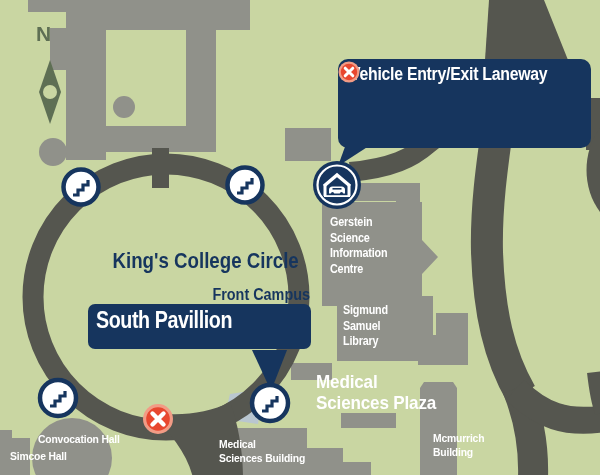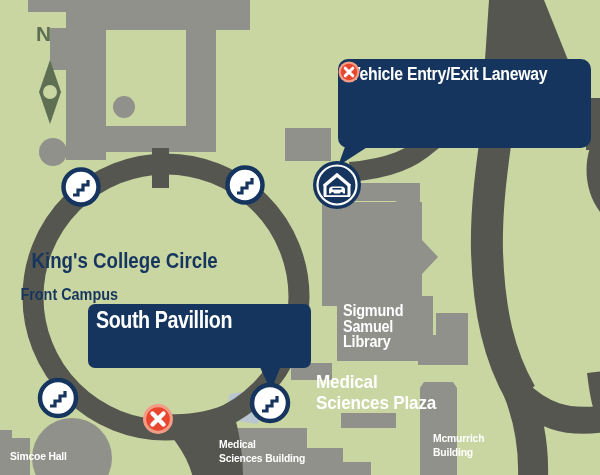--- a/index.html
+++ b/index.html
@@ -13,37 +13,37 @@
   .b rect,.b path,.b circle{fill:var(--building);}
   .pb{fill:var(--plaza_blue);}
   .r rect,.r path,.r polygon{fill:var(--road);}
   .ring{fill:none !important;stroke:var(--road);stroke-width:21;}
   .rs{fill:none !important;stroke:var(--road);}
   .cf{fill:var(--compass);}
   .nf{fill:var(--navy);}
   .lbl{position:absolute;z-index:2;color:var(--white);font-weight:bold;line-height:14px;font-size:11.5px;letter-spacing:-0.2px;}
   .lbl span{display:inline-block;transform:scaleX(0.9);transform-origin:left;white-space:nowrap;}
   .lbl-big{font-size:19px;line-height:21px;}
-  .navy-lbl{position:absolute;z-index:2;color:var(--navy);font-weight:bold;text-align:left;width:300px;left:15px;}
+  .navy-lbl{position:absolute;z-index:2;color:var(--navy);font-weight:bold;text-align:right;width:300px;left:15px;}
   .kcc-title{top:248px;font-size:22px;}
   .kcc-title span{display:inline-block;transform:scaleX(0.85);white-space:nowrap;}
   .kcc-sub{top:274px;font-size:16px;margin-top:12px;}
   .kcc-sub span{display:inline-block;transform:scaleX(0.9);white-space:nowrap;}
   .compass-n{position:absolute;z-index:2;left:36px;top:22px;color:var(--compass);font-weight:bold;font-size:21px;}
   .callout{position:absolute;z-index:3;left:338px;top:59px;width:253px;height:89px;background:var(--navy);
     border-radius:10px;color:var(--white);box-sizing:border-box;padding:5px 10px 0 12px;}
   .callout .t1{font-size:18px;font-weight:bold;white-space:nowrap;letter-spacing:-0.3px;
     display:inline-block;transform:scaleX(0.88);transform-origin:left;}
   .callout .t2{font-size:15px;font-weight:bold;white-space:nowrap;letter-spacing:-0.3px;margin-top:-2px;
     display:inline-block;transform:scaleX(0.88);transform-origin:left;}
   .note-row{display:flex;align-items:flex-start;margin-top:3px;}
   .note-icon{flex:0 0 auto;margin:2px 5px 0 0;}
   .note-text{font-size:10.5px;line-height:11.5px;letter-spacing:-0.2px;}
   .note-text .nl{white-space:nowrap;display:inline-block;transform:scaleX(0.95);transform-origin:left;}
-  .banner{position:absolute;z-index:3;left:88px;top:304px;width:223px;height:64px;background:var(--navy);
+  .banner{position:absolute;z-index:3;left:88px;top:304px;width:223px;height:45px;background:var(--navy);
     border-radius:7px;color:var(--white);box-sizing:border-box;padding:2px 0 4px 8px;}
   .banner .t1{font-size:24px;font-weight:bold;white-space:nowrap;letter-spacing:-0.5px;
     display:inline-block;transform:scaleX(0.82);transform-origin:left;}
   .banner .t2{font-size:8px;font-weight:bold;white-space:nowrap;letter-spacing:-0.15px;margin-top:-2px;
     display:inline-block;transform:scaleX(0.95);transform-origin:left;}
 </style>
 </head>
 <body>
 
 <div id="map">
@@ -150,28 +150,37 @@
         <circle r="8.2" fill="var(--red)"></circle>
         <path d="M -3.8,-3.8 L 3.8,3.8 M 3.8,-3.8 L -3.8,3.8" stroke="var(--white)" stroke-width="3" stroke-linecap="round"></path>
       </svg>
     </div>
   </div>
 
   <div class="banner">
     <div><span class="t1">South Pavillion</span></div>
   </div>
 
-  <div class="lbl" style="left:343px;top:303px;line-height:15.5px;font-size:16px;">
+  <div class="lbl" style="left:330px;top:215px;line-height:15.5px;font-size:12px;">
+    <span>Gerstein</span><br>
+    <span>Science</span><br>
+    <span>Information</span><br>
+    <span>Centre</span>
+  </div>
+  <div class="lbl" style="left:343px;top:303px;line-height:15.5px;font-size:12px;">
     <span>Sigmund</span><br>
     <span>Samuel</span><br>
     <span>Library</span>
   </div>
   <div class="lbl lbl-big" style="left:316px;top:371px;">
     <span>Medical</span><br>
     <span>Sciences Plaza</span>
+  </div>
+  <div class="lbl" style="left:38px;top:432px;">
+    <span>Convocation Hall</span>
   </div>
   <div class="lbl" style="left:10px;top:449px;">
     <span>Simcoe Hall</span>
   </div>
   <div class="lbl" style="left:219px;top:437px;">
     <span>Medical</span><br>
     <span>Sciences Building</span>
   </div>
   <div class="lbl" style="left:433px;top:431px;">
     <span>Mcmurrich</span><br>

